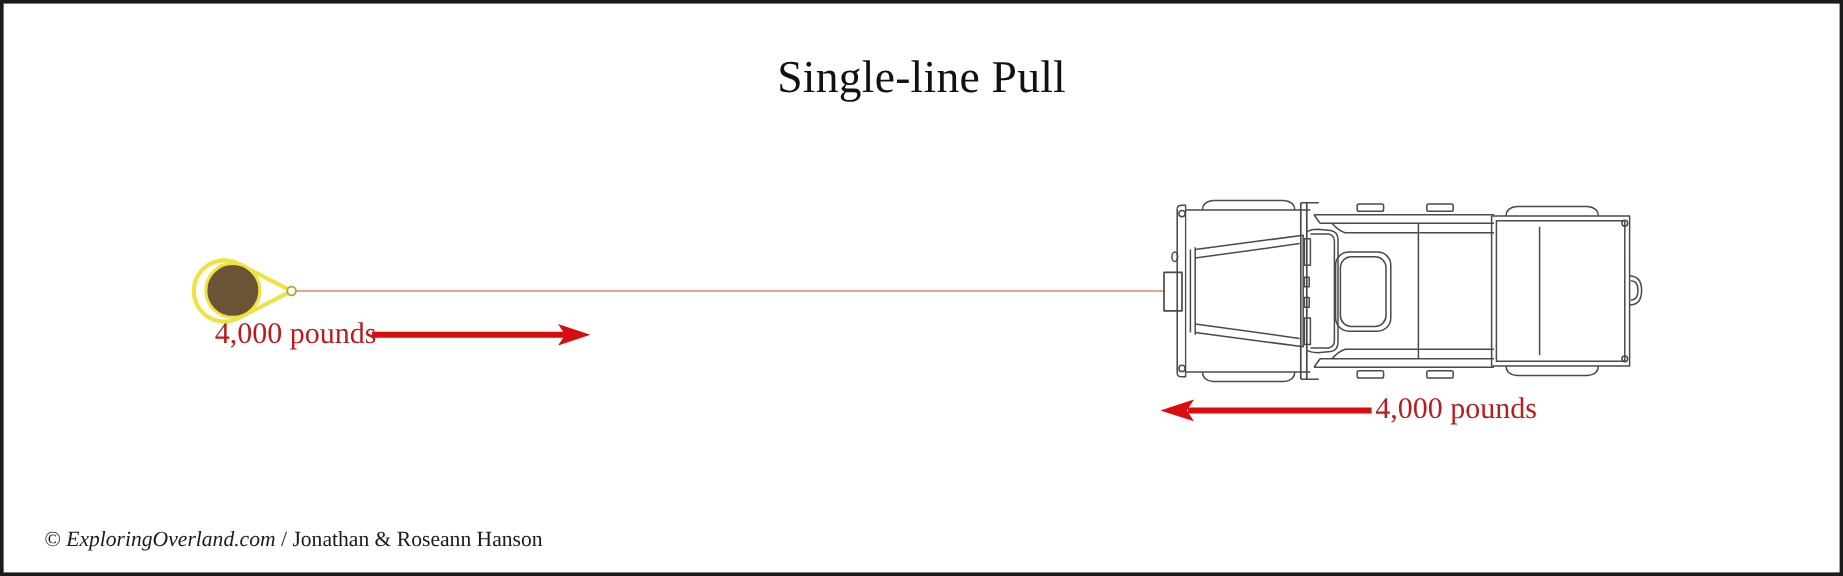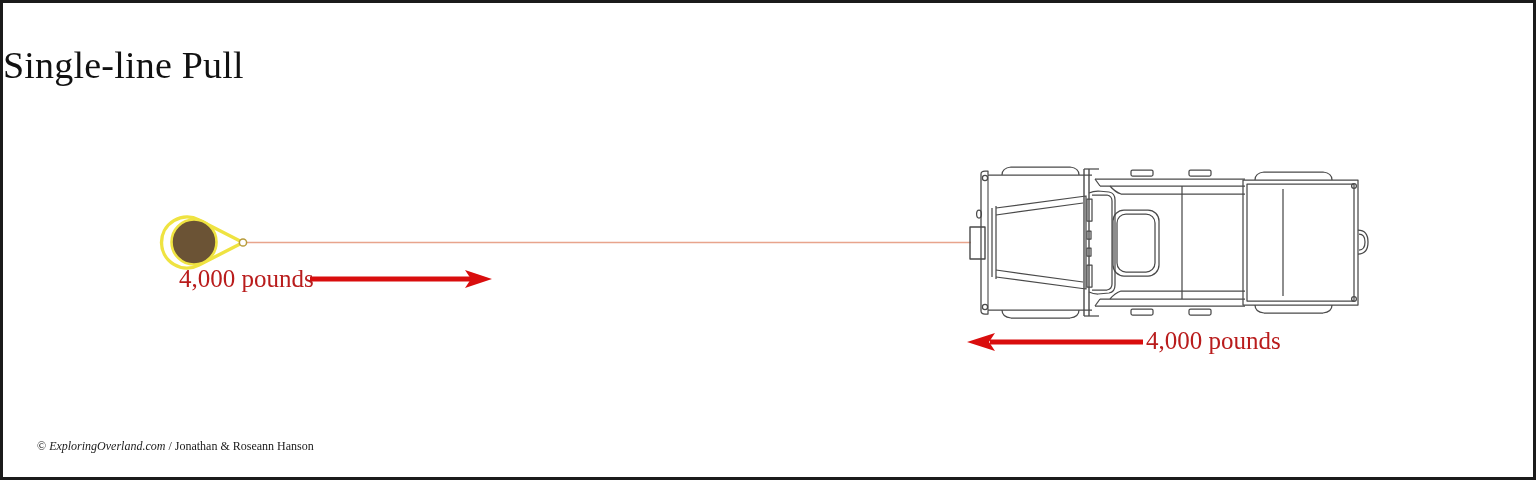--- a/index.html
+++ b/index.html
@@ -17,20 +17,21 @@
     background: #ffffff;
     box-sizing: border-box;
     border: 3px solid #1b1b1b;
     overflow: hidden;
   }
   #diagram-title {
     position: absolute;
     left: 0;
     top: 40px;
     width: 100%;
+    text-align: center;
     font-size: 38px;
     color: #111111;
     font-family: "Liberation Serif", "DejaVu Serif", serif;
     letter-spacing: 0.2px;
   }
   .svg-layer {
     position: absolute;
     left: 0;
     top: 0;
     width: 1536px;
@@ -48,21 +49,21 @@
     top: 262px;
   }
   #vehicle-load-label {
     left: 1143px;
     top: 324px;
   }
   #credit-line {
     position: absolute;
     left: 34px;
     top: 436px;
-    font-size: 12px;
+    font-size: 18px;
     color: #1a1a1a;
     font-family: "Liberation Serif", "DejaVu Serif", serif;
     white-space: nowrap;
   }
   #credit-line .italic-part {
     font-style: italic;
   }
 </style>
 </head>
 <body>

